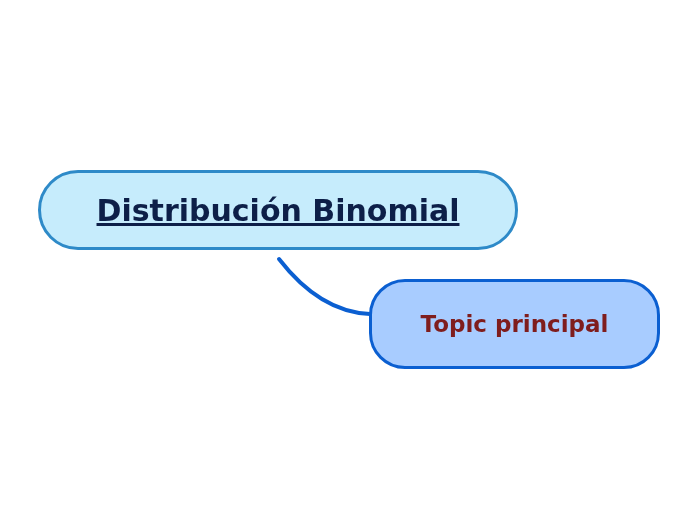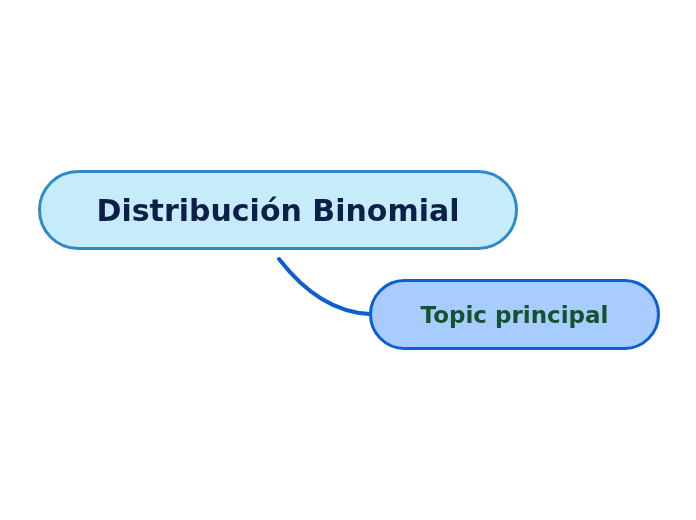--- a/index.html
+++ b/index.html
@@ -1,19 +1,19 @@
 <!DOCTYPE html>
 <html><head>
 <meta charset="utf-8">
 <style>
   html, body { margin:0; padding:0; }
   body { width:696px; height:520px; background:#ffffff; position:relative; overflow:hidden; font-family:"DejaVu Sans", sans-serif; }
   .node { position:absolute; box-sizing:border-box; display:flex; align-items:center; justify-content:center; font-weight:bold; white-space:nowrap; }
-  #central { left:38px; top:170px; width:480px; height:80px; border-radius:40px; background:#c6ecfc; border:3px solid #2e8ac8; color:#0d1f48; font-size:30px; }
-  #sub { left:369px; top:279px; width:291px; height:71px; border-radius:36px; background:#a8ccff; border:3px solid #0b5fd1; color:#14532d; font-size:23px; }
+  #central { left:38px; top:170px; width:480px; height:80px; border-radius:40px; background:#c6ecfc; border:3px solid #2e8ac8; color:#0d1f48; font-size:30px;text-decoration:underline; }
+  #sub { left:369px; top:279px; width:291px; height:90px; border-radius:36px; background:#a8ccff; border:3px solid #0b5fd1; color:#7f1d1d; font-size:23px; }
   svg.conn { position:absolute; left:0; top:0; }
 </style>
 </head>
 <body>
 
 <svg class="conn" width="696" height="520">
   <path d="M279 259 Q 320 312 370 314" stroke="#0b5fd1" stroke-width="4" fill="none" stroke-linecap="round"></path>
 </svg>
 
 <div id="central" class="node">

